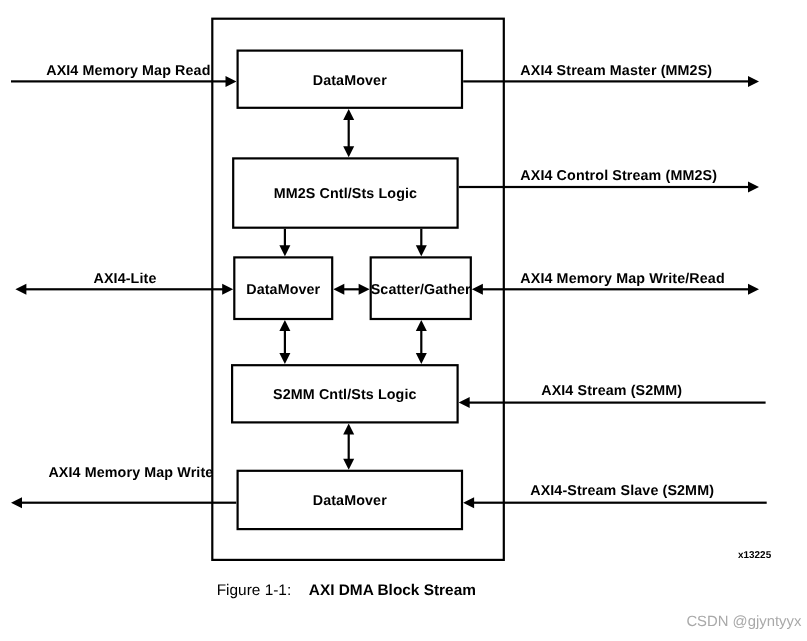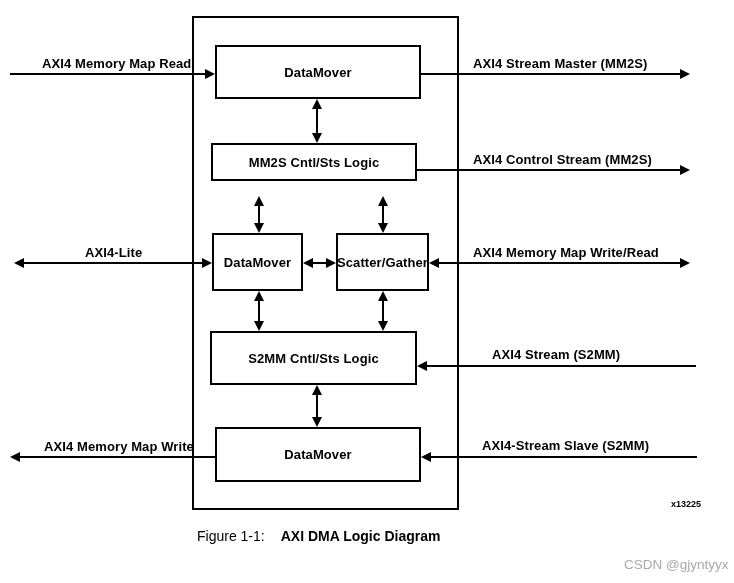--- a/index.html
+++ b/index.html
@@ -92,21 +92,21 @@
   <div class="hline" style="left:424px;top:365px;width:272px;"></div>
   <div class="arr l" style="left:417px;top:361px;"></div>
   <div class="lbl" style="left:492px;top:347px;">AXI4 Stream (S2MM)</div>
 
   <div class="hline" style="left:428px;top:456px;width:269px;"></div>
   <div class="arr l" style="left:421px;top:452px;"></div>
   <div class="lbl" style="left:482px;top:438px;">AXI4-Stream Slave (S2MM)</div>
 
   <div class="hline" style="left:17px;top:456px;width:198px;"></div>
   <div class="arr l" style="left:10px;top:452px;"></div>
-  <div class="lbl" style="left:44px;top:439px;">AXI4 Memory Map Write</div>
+  <div class="lbl" style="left:44px;top:422px;">AXI4 Memory Map Write</div>
 
   <div class="vline" style="left:316px;top:103px;height:36px;"></div>
   <div class="arr u" style="left:312px;top:99px;"></div>
   <div class="arr d" style="left:312px;top:133px;"></div>
 
   <div class="vline" style="left:258px;top:201px;height:26px;"></div>
   <div class="arr u" style="left:254px;top:196px;"></div>
   <div class="arr d" style="left:254px;top:223px;"></div>
 
   <div class="vline" style="left:382px;top:201px;height:26px;"></div>
@@ -124,31 +124,31 @@
   <div class="vline" style="left:316px;top:390px;height:32px;"></div>
   <div class="arr u" style="left:312px;top:385px;"></div>
   <div class="arr d" style="left:312px;top:417px;"></div>
 
   <div class="hline" style="left:311px;top:262px;width:17px;"></div>
   <div class="arr l" style="left:303px;top:258px;"></div>
   <div class="arr r" style="left:326px;top:258px;"></div>
 
   <div class="box" style="left:215px;top:45px;width:206px;height:54px;">DataMover</div>
 
-  <div class="box" style="left:211px;top:143px;width:206px;height:38px;">MM2S Cntl/Sts Logic</div>
+  <div class="box" style="left:211px;top:143px;width:206px;height:65px;">MM2S Cntl/Sts Logic</div>
 
   <div class="box" style="left:212px;top:233px;width:91px;height:58px;">DataMover</div>
 
   <div class="box" style="left:336px;top:233px;width:93px;height:58px;">Scatter/Gather</div>
 
   <div class="box" style="left:210px;top:331px;width:207px;height:54px;">S2MM Cntl/Sts Logic</div>
 
   <div class="box" style="left:215px;top:427px;width:206px;height:55px;">DataMover</div>
 
   <div class="fig-id" style="left:671px;top:499px;">x13225</div>
 
   <div class="caption">
-    <span class="num">Figure 1-1:</span><span class="ttl">AXI DMA Logic Diagram</span>
+    <span class="num">Figure 1-1:</span><span class="ttl">AXI DMA Block Stream</span>
   </div>
 
   <div class="watermark">CSDN @gjyntyyx</div>
 
 </div>
 
 </body></html>

